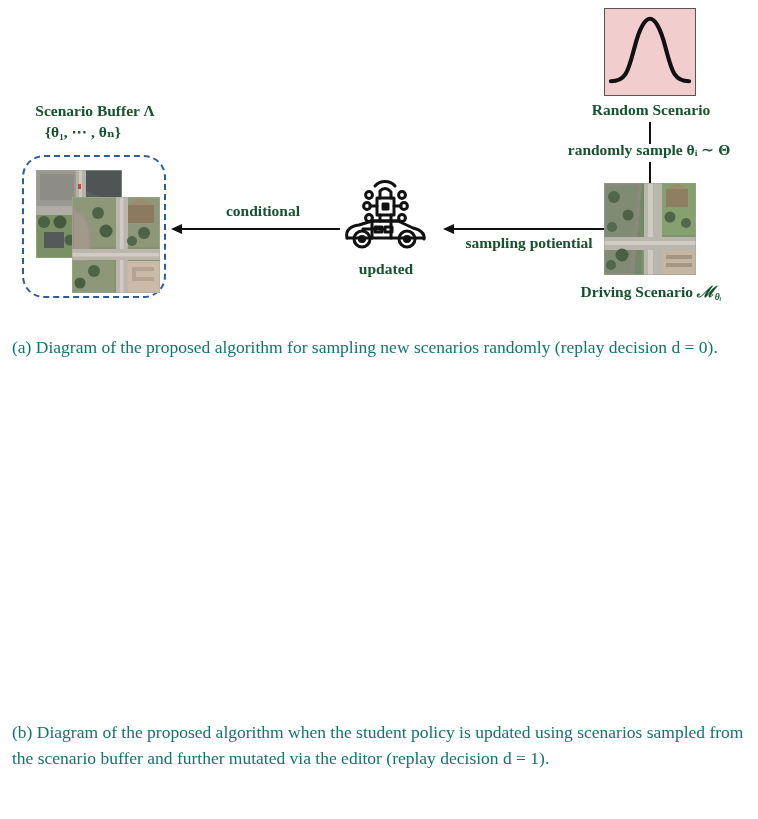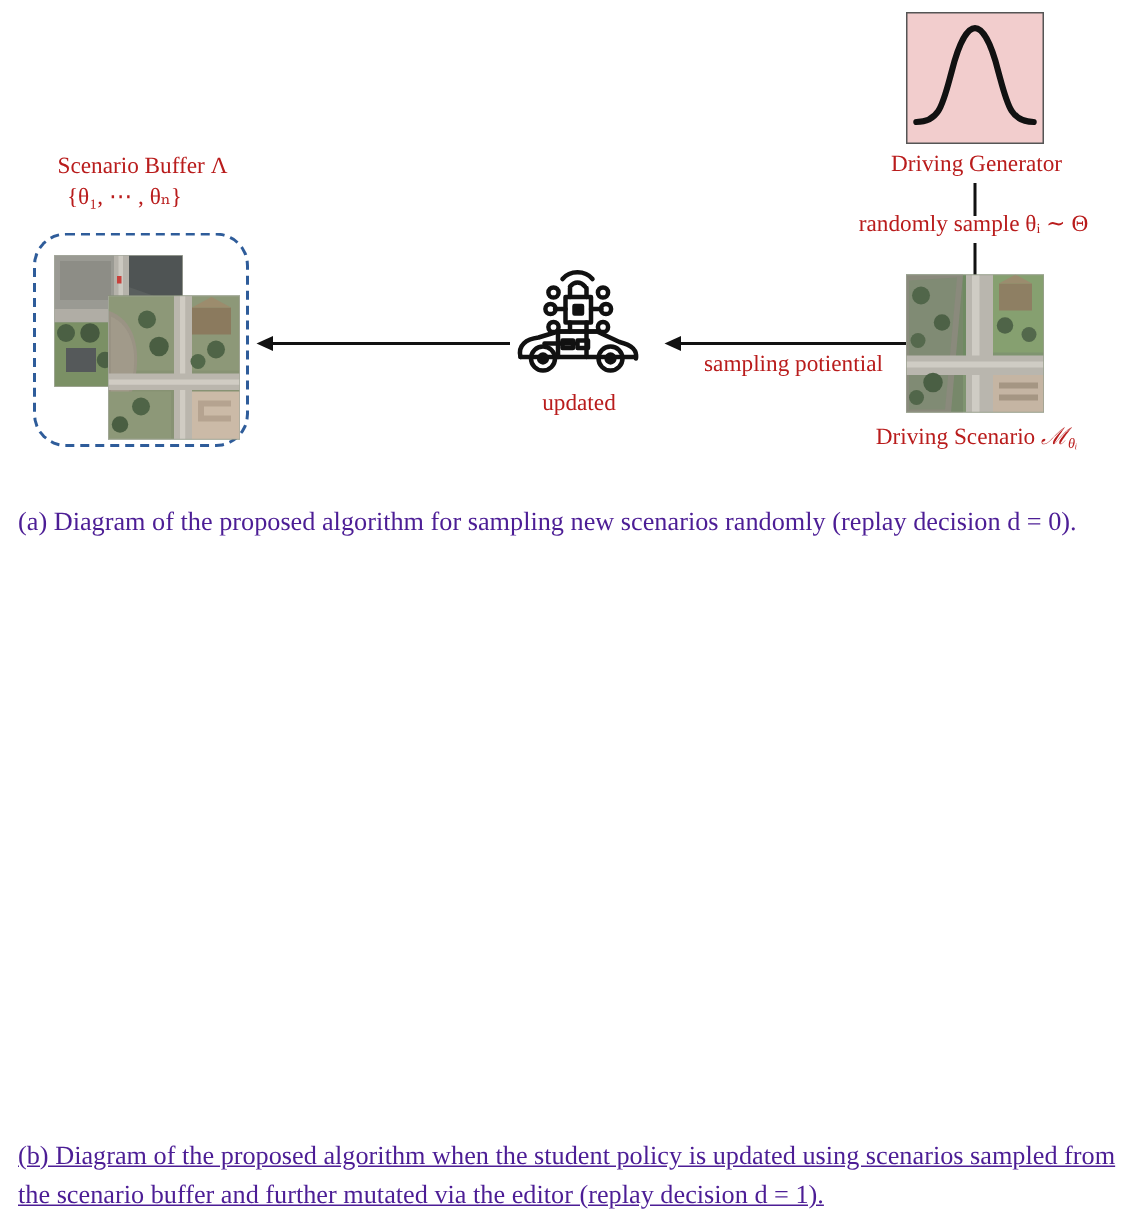--- a/index.html
+++ b/index.html
@@ -19,37 +19,38 @@
   #fig-a { top: 0; height: 325px; }
   #fig-b { top: 410px; height: 300px; }
 
   
   .lbl {
     position: absolute;
     font-size: 15.5px;
     line-height: 19px;
     text-align: center;
     white-space: nowrap;
-    color: #b91c1c;
+    color: #14532d;
+    font-weight: bold;
   }
   .cal { font-family: "Liberation Serif","DejaVu Serif", serif; font-style: italic; }
   sub.small { font-size: 0.62em; vertical-align: -0.28em; font-style: italic; }
 
   
   .caption {
     position: absolute;
     left: 12px;
     width: 734px;
     font-size: 17.5px;
     line-height: 26px;
     text-align: left;
-    color: #4c1d95;
+    color: #0f766e;
   }
   #cap-a { top: 334px; }
-  #cap-b { top: 757px; text-decoration: underline; }
+  #cap-b { top: 719px; }
 
   
   #rand-gen-box {
     position: absolute;
     left: 604px; top: 8px;
     width: 92px; height: 88px;
     background: #f2cdcd;
     border: 1.6px solid #555;
     box-sizing: border-box;
   }
@@ -87,21 +88,21 @@
 </head>
 <body>
 
 <div class="fig" id="fig-a">
 
   <div id="rand-gen-box">
     <svg viewBox="0 0 92 88" preserveAspectRatio="none">
       <path d="M6 74 C 22 74, 24 62, 30 40 C 36 16, 42 10, 46 10 C 50 10, 56 16, 62 40 C 68 62, 70 74, 86 74" fill="none" stroke="#111" stroke-width="4.2" stroke-linecap="round"></path>
     </svg>
   </div>
-  <div class="lbl" style="left:566px; top:100px; width:170px;">Driving Generator</div>
+  <div class="lbl" style="left:566px; top:100px; width:170px;">Random Scenario</div>
 
   <div class="line black" style="left:649px; top:122px; width:1.7px; height:22px;"></div>
   <div class="lbl" style="left:528px; top:140px; width:242px;">randomly sample θᵢ ∼ Θ</div>
   <div class="line black" style="left:649px; top:162px; width:1.7px; height:26px;"></div>
   <div class="arrowhead ah-down" style="left:644px; top:186px;"></div>
 
   <div class="tile" style="left:604px; top:183px; width:92px; height:92px;">
     <svg viewBox="0 0 92 92" preserveAspectRatio="none">
       <rect x="0" y="0" width="92" height="92" fill="#7f9470"></rect>
       <rect x="0" y="0" width="40" height="60" fill="#6f8a62"></rect>
@@ -167,20 +168,21 @@
           <circle cx="68" cy="63" r="8"></circle>
         <circle cx="23" cy="63" r="2.6" fill="#111"></circle>
           <circle cx="68" cy="63" r="2.6" fill="#111"></circle>
       </g>
     </svg>
   </div>
   <div class="lbl" style="left:340px; top:259px; width:92px;">updated</div>
 
   <div class="line black" style="left:180px; top:228px; width:160px; height:1.7px;"></div>
   <div class="arrowhead ah-left" style="left:171px; top:223.5px;"></div>
+  <div class="lbl" style="left:196px; top:201px; width:134px;">conditional</div>
 
   <div class="lbl" style="left:12px; top:101px; width:166px;">Scenario Buffer Λ</div>
   <div class="lbl" style="left:0; top:122px; width:166px;">{θ₁, ⋯ , θₙ}</div>
   <div class="buffer-box" id="buffer-a"></div>
 
   <div class="tile" style="left:36px; top:170px; width:86px; height:88px;">
     <svg viewBox="0 0 86 88" preserveAspectRatio="none">
       <rect width="86" height="88" fill="#7e8a72"></rect>
       <rect x="0" y="0" width="44" height="36" fill="#9a9a93"></rect>
       <rect x="4" y="4" width="34" height="26" fill="#8d8d86"></rect>

